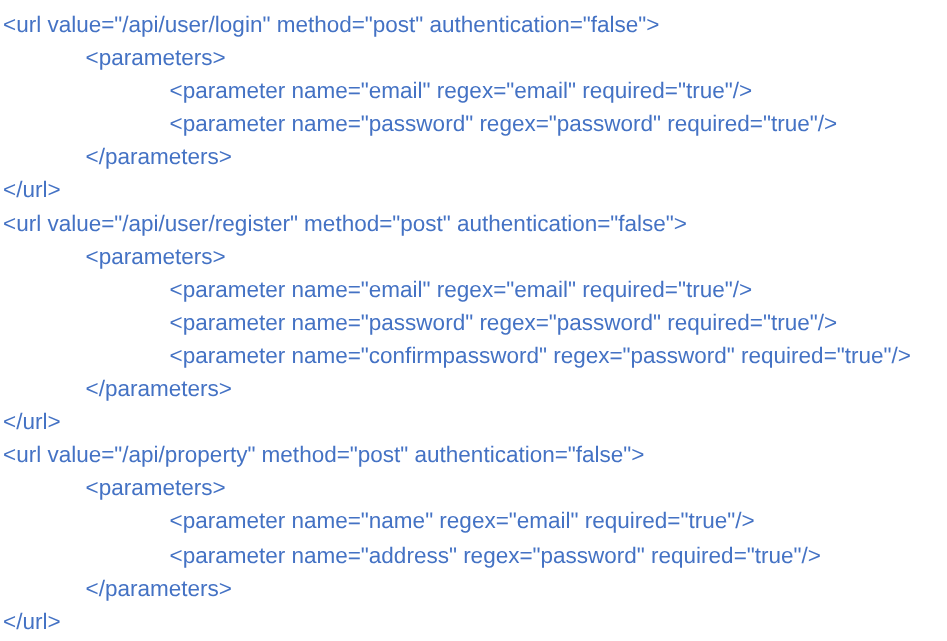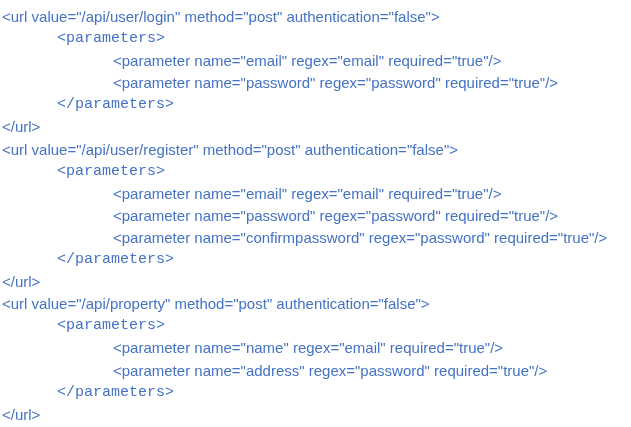--- a/index.html
+++ b/index.html
@@ -18,21 +18,21 @@
   .code-doc {
     font-family: "Liberation Sans", "DejaVu Sans", sans-serif;
     font-size: 15px;
     line-height: 22.1px;
     color: #4472C4;
     white-space: pre;
     font-weight: 400;
   }
   .code-line { height: 22.1px; }
   .indent-0 { padding-left: 0; }
-  .indent-1 { padding-left: 55px; font-family: Liberation Mono, monospace; }
+  .indent-1 { padding-left: 55px; }
   .indent-2 { padding-left: 111px; }
 </style>
 </head>
 <body>
 
 <div class="page">
   <div class="code-doc"><div class="code-line indent-0">&lt;url value="/api/user/login" method="post" authentication="false"&gt;</div><div class="code-line indent-1">&lt;parameters&gt;</div><div class="code-line indent-2">&lt;parameter name="email" regex="email" required="true"/&gt;</div><div class="code-line indent-2">&lt;parameter name="password" regex="password" required="true"/&gt;</div><div class="code-line indent-1">&lt;/parameters&gt;</div><div class="code-line indent-0">&lt;/url&gt;</div><div class="code-line indent-0">&lt;url value="/api/user/register" method="post" authentication="false"&gt;</div><div class="code-line indent-1">&lt;parameters&gt;</div><div class="code-line indent-2">&lt;parameter name="email" regex="email" required="true"/&gt;</div><div class="code-line indent-2">&lt;parameter name="password" regex="password" required="true"/&gt;</div><div class="code-line indent-2">&lt;parameter name="confirmpassword" regex="password" required="true"/&gt;</div><div class="code-line indent-1">&lt;/parameters&gt;</div><div class="code-line indent-0">&lt;/url&gt;</div><div class="code-line indent-0">&lt;url value="/api/property" method="post" authentication="false"&gt;</div><div class="code-line indent-1">&lt;parameters&gt;</div><div class="code-line indent-2">&lt;parameter name="name" regex="email" required="true"/&gt;</div><div class="code-line indent-2">&lt;parameter name="address" regex="password" required="true"/&gt;</div><div class="code-line indent-1">&lt;/parameters&gt;</div><div class="code-line indent-0">&lt;/url&gt;</div></div>
 </div>
 
 </body></html>

